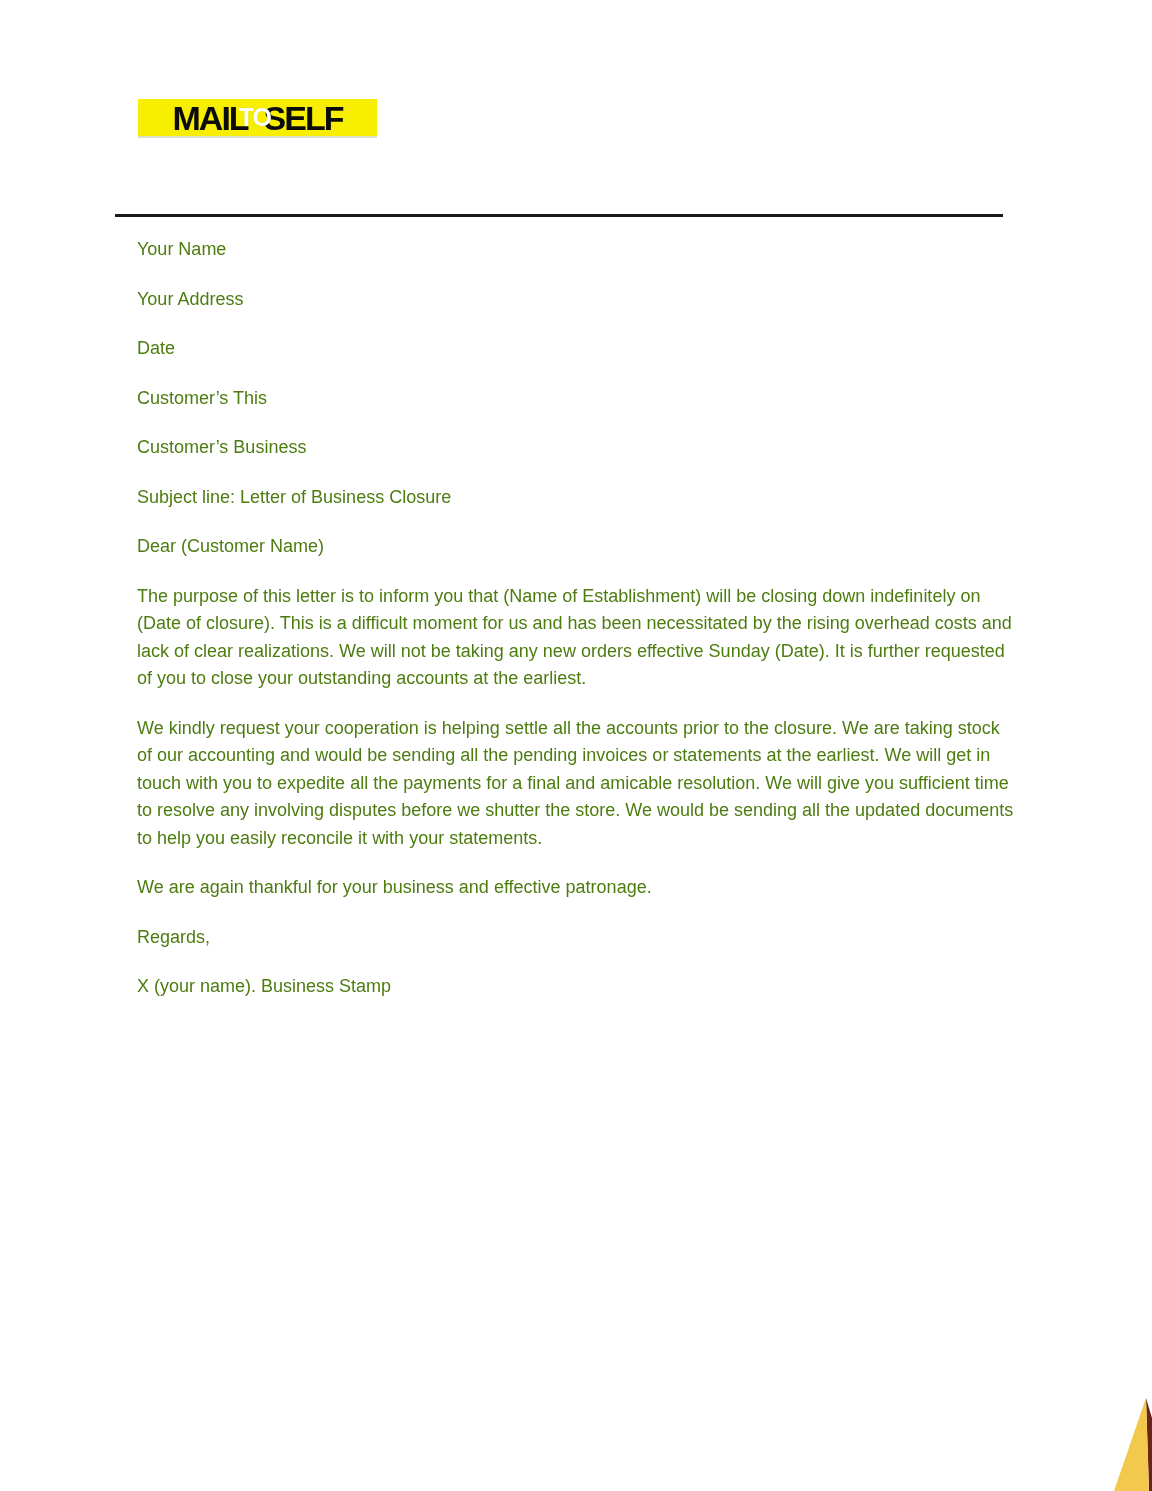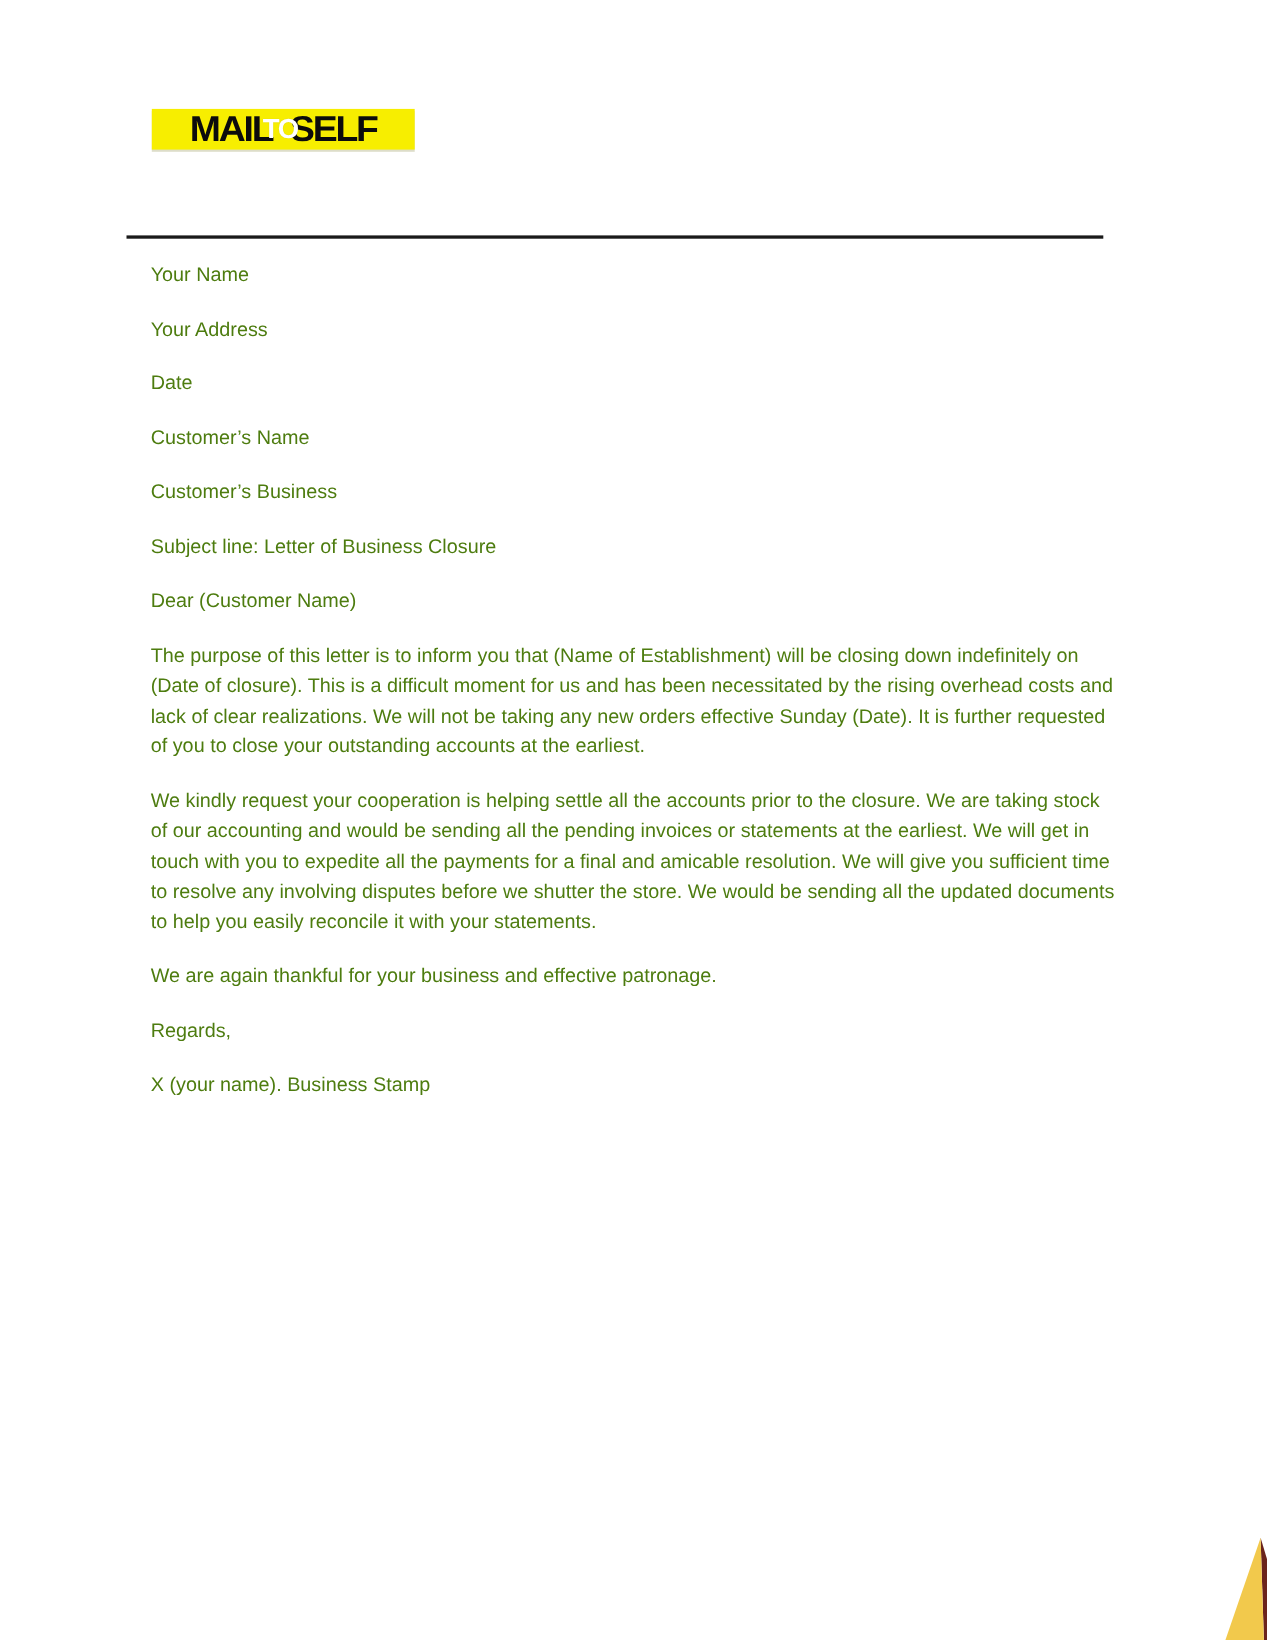--- a/index.html
+++ b/index.html
@@ -95,21 +95,21 @@
   <span class="logo-to">TO</span>
   <span class="logo-black">SELF</span>
 </div>
 
 <div class="rule"></div>
 
 <div class="letter">
   <div class="block">Your Name</div>
   <div class="block">Your Address</div>
   <div class="block">Date</div>
-  <div class="block">Customer’s Name</div>
+  <div class="block">Customer’s This</div>
   <div class="block">Customer’s Business</div>
   <div class="block">Subject line: Letter of Business Closure</div>
   <div class="block">Dear (Customer Name)</div>
 
   <p class="block">The purpose of this letter is to inform you that (Name of Establishment) will be closing down indefinitely on (Date of closure). This is a difficult moment for us and has been necessitated by the rising overhead costs and lack of clear realizations. We will not be taking any new orders effective Sunday (Date). It is further requested of you to close your outstanding accounts at the earliest.</p>
   <p class="block">We kindly request your cooperation is helping settle all the accounts prior to the closure. We are taking stock of our accounting and would be sending all the pending invoices or statements at the earliest. We will get in touch with you to expedite all the payments for a final and amicable resolution. We will give you sufficient time to resolve any involving disputes before we shutter the store. We would be sending all the updated documents to help you easily reconcile it with your statements.</p>
   <p class="block">We are again thankful for your business and effective patronage.</p>
 
   <div class="block">Regards,</div>
   <div class="block">X (your name). Business Stamp</div>

